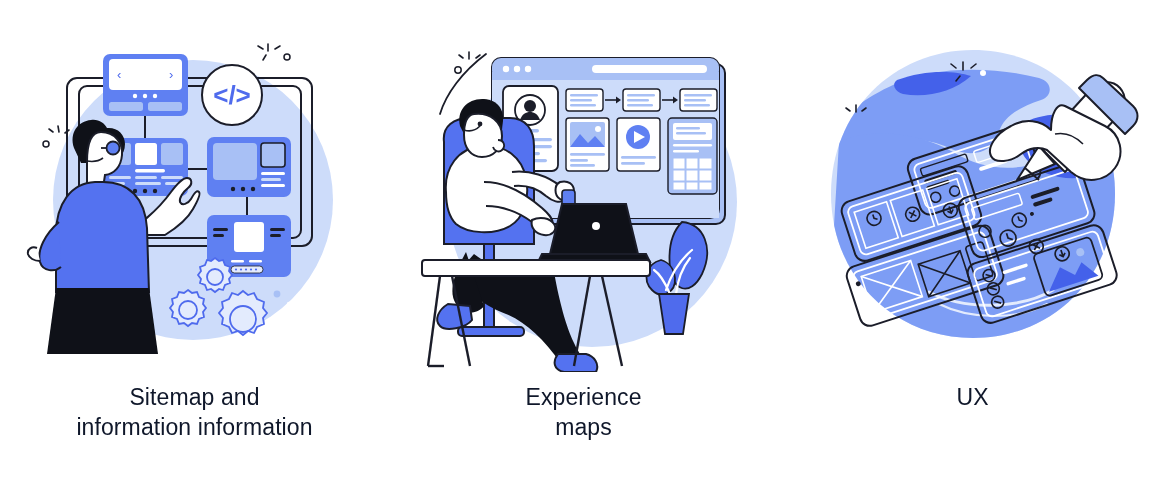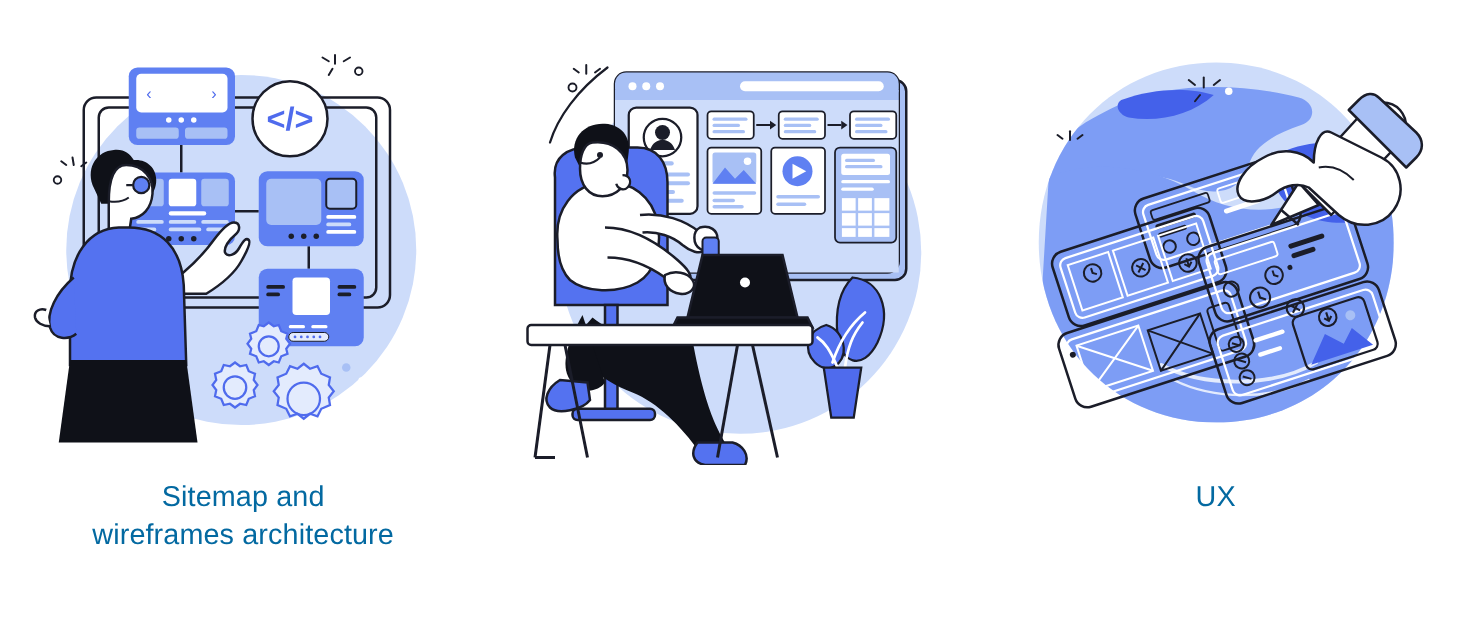--- a/index.html
+++ b/index.html
@@ -26,21 +26,21 @@
   }
   .art{
     width:340px;height:350px;
     margin-top:22px;
     position:relative;
   }
   .art svg{display:block;width:100%;height:100%;}
   .caption{
     margin-top:10px;
     text-align:center;
-    color:#0369a1;
+    color:#0f172a;
     font-size:23px;
     line-height:30px;
     font-weight:400;
     letter-spacing:0.1px;
     font-family:"Liberation Sans", sans-serif;
   }
   .caption .l2{display:block;}
 </style>
 </head>
 <body>
@@ -190,21 +190,21 @@
             <path d="M34 200 C20 212 12 228 15 240 C18 250 30 250 36 245" fill="#5472f0" stroke="#1b1d29" stroke-width="2"></path>
             <path d="M15 239 C9 239 4 236 3 232 C2 227 7 224 12 226" fill="#ffffff" stroke="#1b1d29" stroke-width="2"></path>
 
             <path d="M31 266 L124 266 L133 332 L22 332 Z" fill="#0f1118"></path>
           </g>
         </g>
       </svg>
     </div>
     <div class="caption">
       <span>Sitemap and</span>
-      <span class="l2">wireframes architecture</span>
+      <span class="l2">information information</span>
     </div>
   </div>
 
   <div class="cell">
     <div class="art">
       <svg viewBox="0 0 340 350" xmlns="http://www.w3.org/2000/svg">
         <defs>
             <clipPath id="c2">
               <rect x="0" y="0" width="340" height="350"></rect>
             </clipPath>
@@ -366,20 +366,24 @@
             <rect x="8" y="238" width="228" height="16" rx="3" fill="#ffffff" stroke="#1b1d29" stroke-width="2"></rect>
             <path d="M26 254 L14 344" fill="none" stroke="#1b1d29" stroke-width="2.4"></path>
             <path d="M38 254 L56 344" fill="none" stroke="#1b1d29" stroke-width="2.4"></path>
             <path d="M14 344 L30 344" fill="none" stroke="#1b1d29" stroke-width="2.4"></path>
             <path d="M176 254 L160 344" fill="none" stroke="#1b1d29" stroke-width="2.4"></path>
             <path d="M188 254 L208 344" fill="none" stroke="#1b1d29" stroke-width="2.4"></path>
           </g>
         </g>
       </svg>
     </div>
+    <div class="caption">
+      <span>Experience</span>
+      <span class="l2">maps</span>
+    </div>
   </div>
 
   <div class="cell">
     <div class="art">
       <svg viewBox="0 0 340 350" xmlns="http://www.w3.org/2000/svg">
         <defs>
           <clipPath id="c3">
               <rect x="0" y="0" width="340" height="350"></rect>
             </clipPath>
           <clipPath id="blob3">

